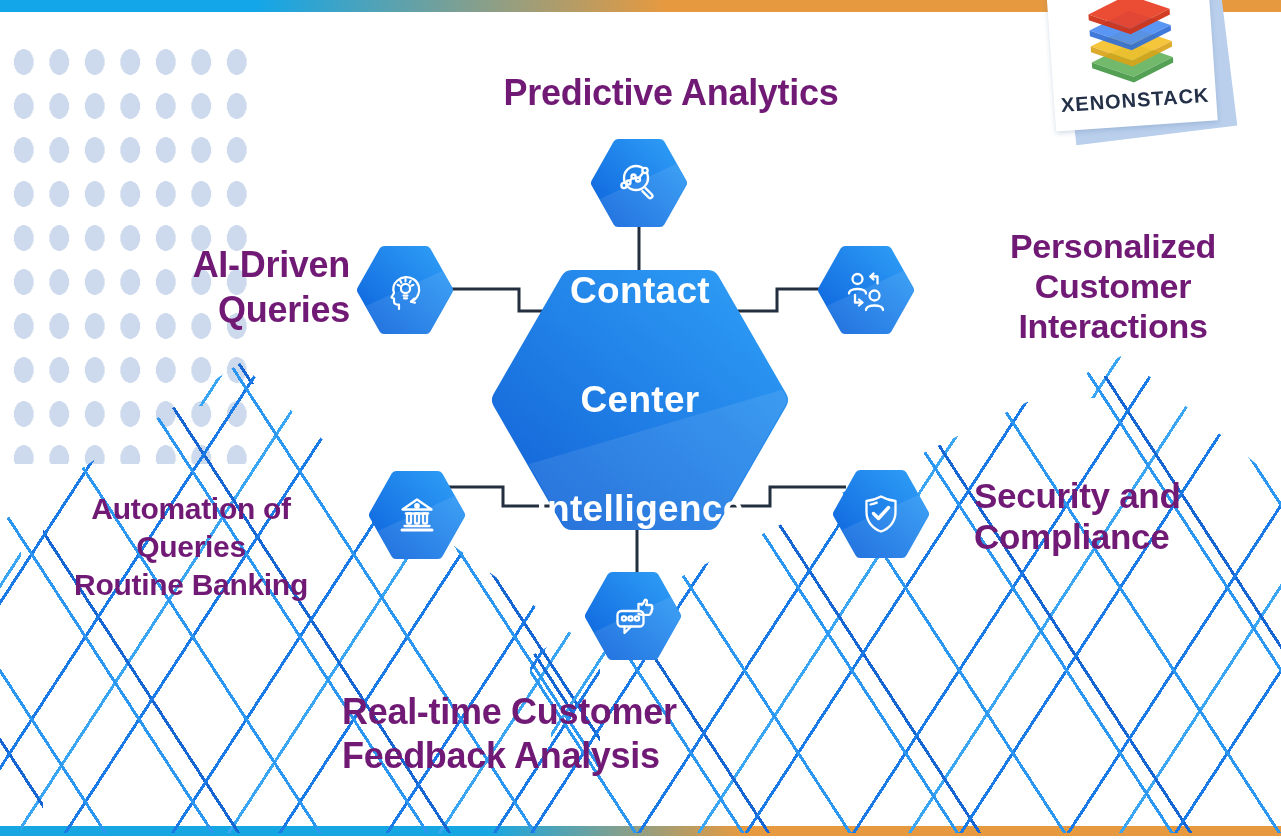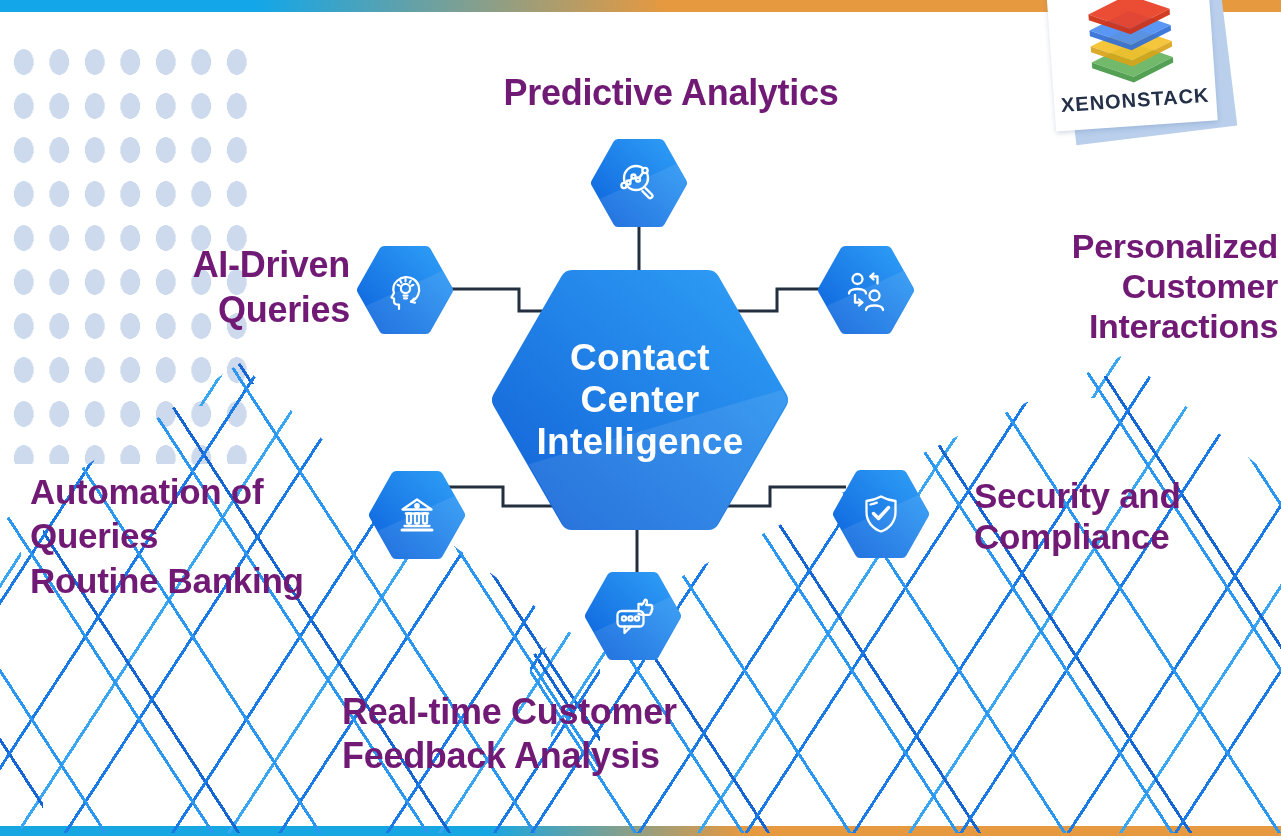--- a/index.html
+++ b/index.html
@@ -36,28 +36,28 @@
   .hex-node svg{display:block;width:100%;height:100%;}
   #hex-top{left:591px;top:139px}
   #hex-lt{left:357px;top:246px}
   #hex-rt{left:818px;top:246px}
   #hex-lb{left:369px;top:471px}
   #hex-rb{left:833px;top:470px}
   #hex-bottom{left:585px;top:572px}
   .center-hex{position:absolute;left:492px;top:270px;width:296px;height:260px;z-index:4;}
   .center-hex svg{position:absolute;left:0;top:0;width:100%;height:100%;}
   .center-text{position:absolute;left:0;top:0;width:100%;height:100%;
-    display:flex;flex-direction:column;align-items:center;justify-content:center;
+    display:flex;flex-direction:column;align-items:center;justify-content:space-between;
     color:#fff;font-weight:700;font-size:37px;line-height:1.14;letter-spacing:.3px;text-align:center;}
   
   .label{position:absolute;z-index:5;color:#701a75;font-weight:700;letter-spacing:-.3px;}
   .label-top{left:381px;top:72px;width:580px;text-align:center;font-size:36px;line-height:1.15;}
   .label-left-top{left:40px;top:243px;width:310px;text-align:right;font-size:36px;line-height:1.24;}
-  .label-right-top{left:948px;top:226px;width:330px;text-align:right;font-size:34px;line-height:1.18;}
-  .label-left-bottom{left:30px;top:470px;width:322px;text-align:left;font-size:35px;line-height:1.27;}
+  .label-right-top{left:948px;top:226px;width:330px;text-align:center;font-size:34px;line-height:1.18;}
+  .label-left-bottom{left:30px;top:490px;width:322px;text-align:center;font-size:30px;line-height:1.27;}
   .label-right-bottom{left:948px;top:475px;width:330px;text-align:left;font-size:35px;line-height:1.18;margin-left:26px;}
   .label-bottom{left:342px;top:690px;width:600px;font-size:36px;line-height:1.22;}
   
   .logo-wrap{position:absolute;top:-12px;right:50px;width:180px;height:162px;z-index:6;}
   .logo-back{position:absolute;left:16px;top:2px;width:162px;height:146px;background:#b9cfec;
     transform:rotate(-7deg);}
   .logo-front{position:absolute;left:0;top:-4px;width:162px;height:142px;background:#ffffff;
     transform:rotate(-4deg);box-shadow:0 2px 5px rgba(80,110,160,.25);
     display:flex;flex-direction:column;align-items:center;justify-content:flex-end;padding-bottom:14px;box-sizing:border-box;}
   .logo-text{font-weight:700;font-size:20px;letter-spacing:1px;color:#233048;margin-top:2px;}

